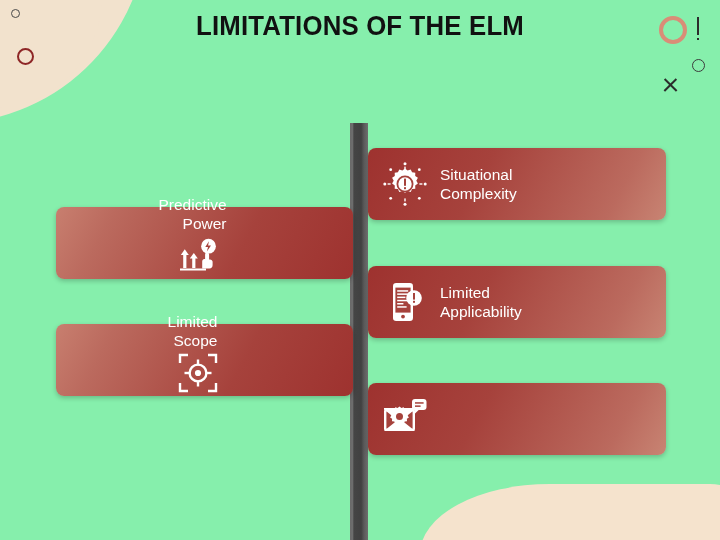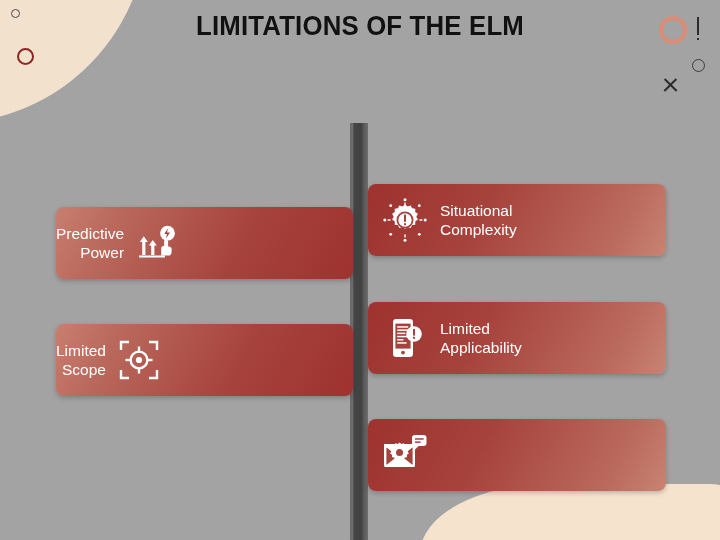--- a/index.html
+++ b/index.html
@@ -7,21 +7,21 @@
     padding: 0;
     background: #ffffff;
   }
   body {
     font-family: "Liberation Sans", sans-serif;
   }
   #slide {
     position: relative;
     width: 720px;
     height: 540px;
-    background: #a3a3a3;
+    background: #86efac;
     overflow: hidden;
   }
 
   
   .deco-beige-tl {
     position: absolute;
     left: -150px;
     top: -210px;
     width: 300px;
     height: 330px;
@@ -140,29 +140,30 @@
     border-radius: 8px;
     box-shadow: 0 2px 5px rgba(0,0,0,0.22);
     display: flex;
     align-items: center;
     box-sizing: border-box;
   }
   .banner-left {
     left: 56px;
     width: 297px;
     background: linear-gradient(118deg, #c87f6f 0%, #bb6a5e 18%, #a6423c 62%, #9e322f 100%);
+    justify-content: flex-end;
     padding-right: 14px;
+    flex-direction: column;
   }
   .banner-right {
     left: 368px;
     width: 298px;
     background: linear-gradient(118deg, #9e322f 0%, #a6423c 38%, #bb6a5e 82%, #c88473 100%);
     justify-content: flex-start;
     padding-left: 14px;
-    margin-top: 36px;
   }
   .banner-label {
     color: #ffffff;
     font-size: 15.5px;
     line-height: 19px;
     font-weight: normal;
     white-space: pre-line;
   }
   .banner-left .banner-label  { text-align: right; margin-right: 10px; }
   .banner-right .banner-label { text-align: left;  margin-left: 12px; }

